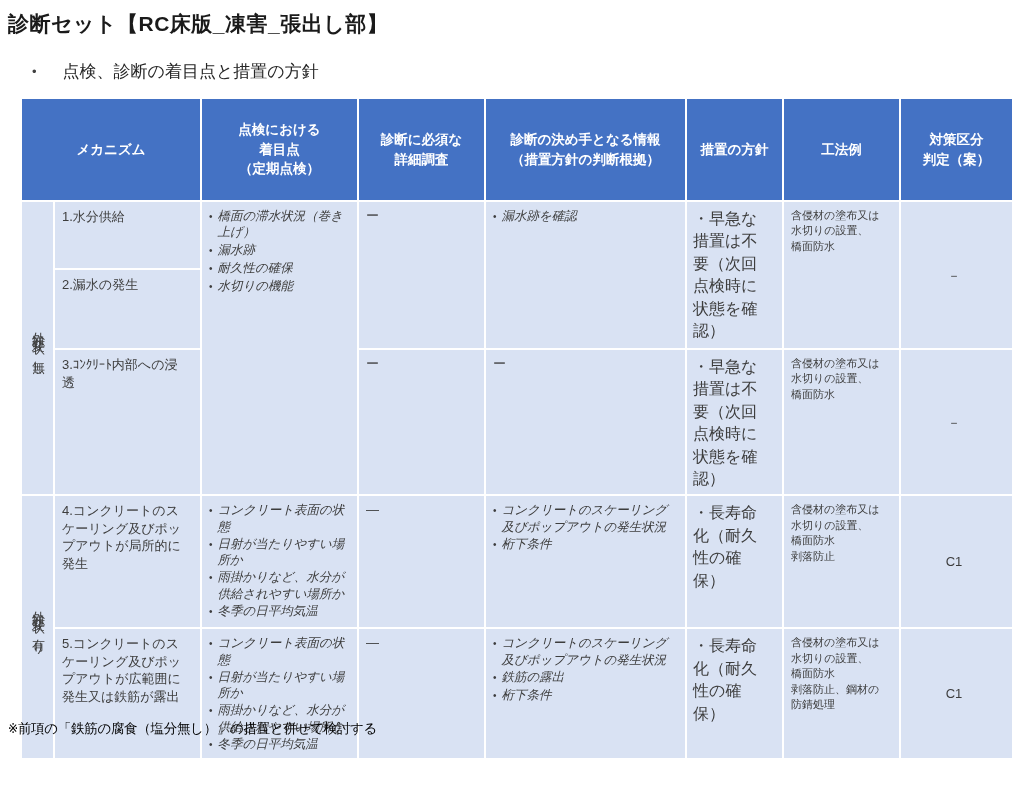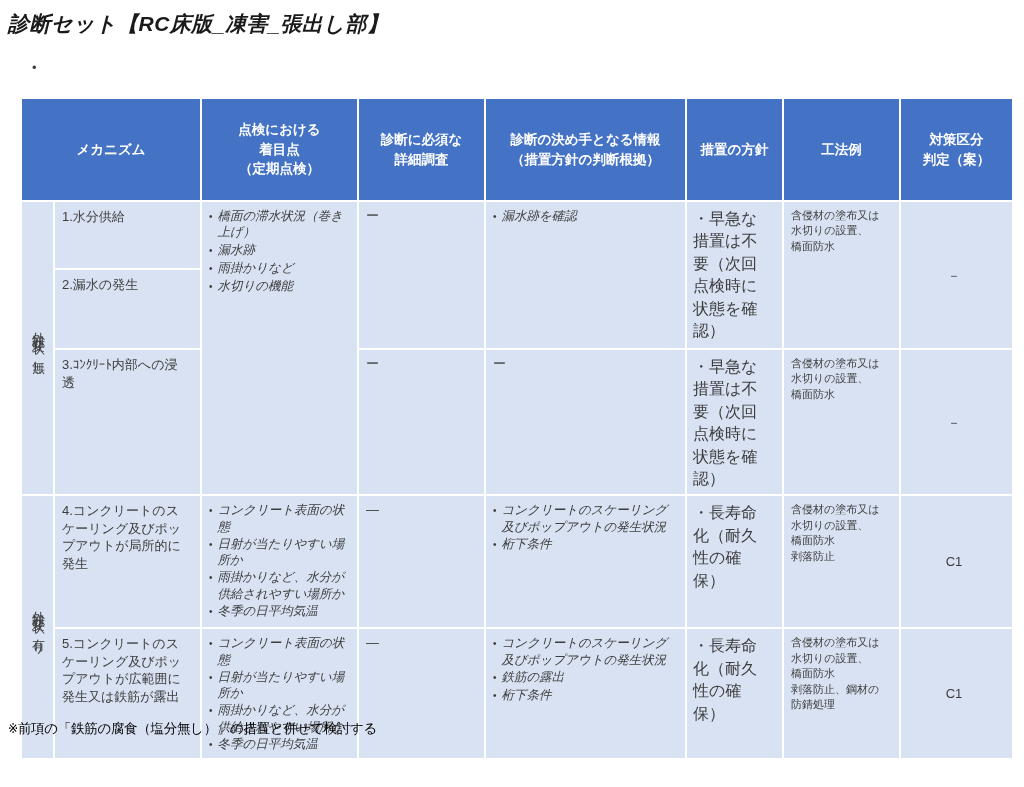--- a/index.html
+++ b/index.html
@@ -9,21 +9,21 @@
   }
   *{box-sizing:border-box;}
   html,body{margin:0;padding:0;}
   body{
     width:1024px;height:787px;position:relative;background:#fff;
     font-family:"Liberation Sans","DejaVu Sans",sans-serif;color:#333;
     overflow:hidden;
   }
   .page-title{
     position:absolute;left:8px;top:10px;
-    font-size:21px;font-weight:bold;color:#1a1a1a;letter-spacing:.5px;font-style:italic;
+    font-size:21px;font-weight:bold;color:#1a1a1a;letter-spacing:.5px;
   }
   .subtitle-row{
     position:absolute;left:32px;top:60px;display:flex;align-items:center;
     font-size:17px;color:#262626;
   }
   .subtitle-row .dot{font-size:13px;margin-right:26px;color:#404040;}
   table.main{
     position:absolute;left:20px;top:97px;
     border-collapse:collapse;table-layout:fixed;width:992px;
   }
@@ -59,20 +59,21 @@
   }
   .notes div{white-space:nowrap;}
 </style>
 </head>
 <body>
 
 <div class="page-title">診断セット【RC床版_凍害_張出し部】</div>
 
 <div class="subtitle-row">
   <span class="dot">•</span>
+  <span>点検、診断の着目点と措置の方針</span>
 </div>
 
 <table class="main">
   <colgroup>
     <col style="width:33px">
       <col style="width:147px">
       <col style="width:157px">
       <col style="width:127px">
     <col style="width:201px">
       <col style="width:97px">
@@ -103,21 +104,21 @@
           <div class="li">
             <span class="b">•</span>
             <span class="t">橋面の滞水状況（巻き上げ）</span>
           </div>
           <div class="li">
             <span class="b">•</span>
             <span class="t">漏水跡</span>
           </div>
           <div class="li">
             <span class="b">•</span>
-            <span class="t">雨掛かりなど</span>
+            <span class="t">耐久性の確保</span>
           </div>
           <div class="li">
             <span class="b">•</span>
             <span class="t">水切りの機能</span>
           </div>
         </td>
       <td class="dash" rowspan="2">ー</td>
       <td rowspan="2">
           <div class="li">
             <span class="b">•</span>

